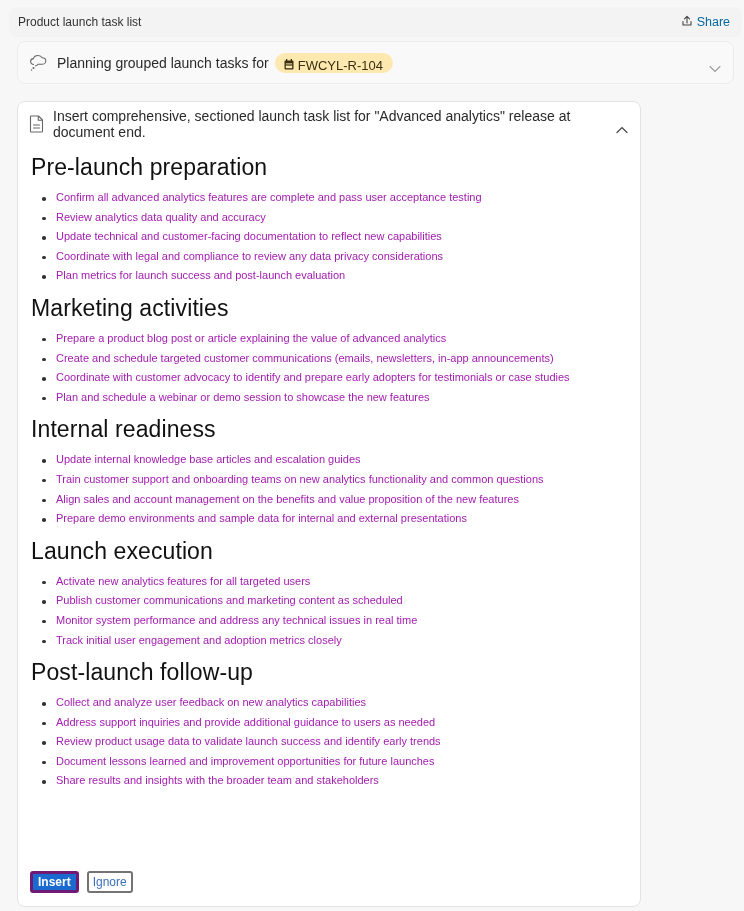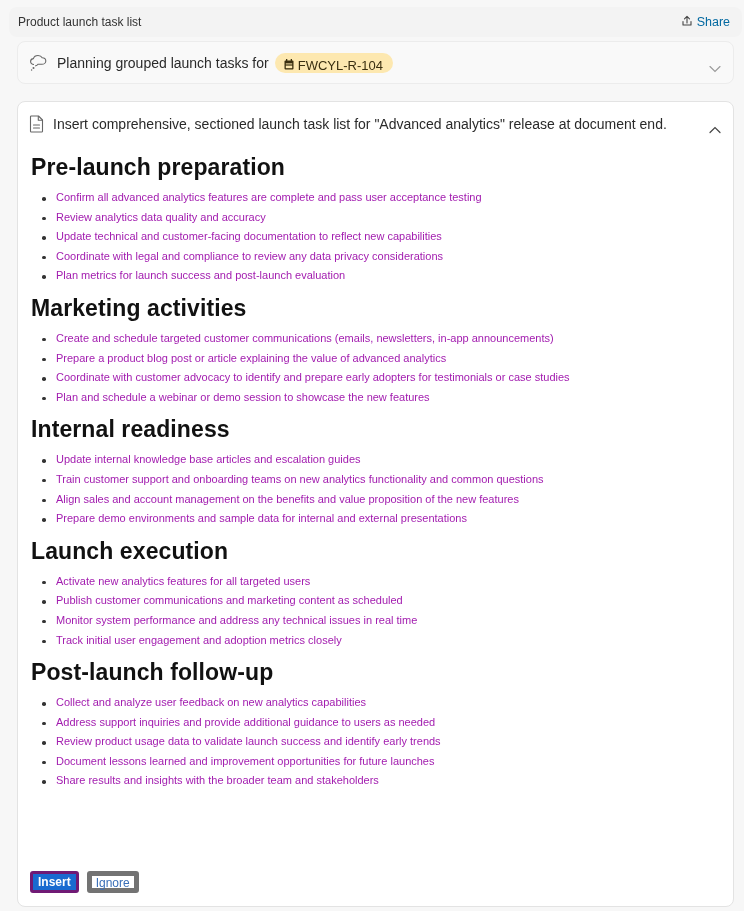--- a/index.html
+++ b/index.html
@@ -32,33 +32,33 @@
   .ticket-badge {
     display: inline-flex; align-items: flex-end; gap: 4px;
     margin-left: 6px; height: 20px; padding: 0 10px 0 9px;
     background: #fde8b0; border-radius: 10px;
     font-size: 13px; color: #3a2f10;
   }
   .ticket-badge svg { width: 10px; height: 11px; }
   .thinking-chevron { margin-left: auto; width: 12px; height: 8px; cursor: pointer; }
 
   .card {
-    position: absolute; left: 17px; top: 101px; width: 717px; height: 806px;
+    position: absolute; left: 17px; top: 101px; width: 624px; height: 806px;
     background: #ffffff; border: 1px solid #e3e3e3; border-radius: 8px;
   }
   .card-header {
     display: flex; align-items: center; height: 44px; padding: 0 12px 0 11px;
   }
   .doc-icon { width: 15px; height: 18px; margin-right: 9px; }
   .card-header-text { font-size: 14px; color: #2a2a2a; }
   .collapse-chevron { margin-left: auto; width: 12px; height: 8px; cursor: pointer; }
 
   .content { padding: 6px 0 0 13px; }
   .section-heading {
-    font-size: 23px; font-weight: bold; color: #111;
+    font-size: 23px; font-weight: normal; color: #111;
     letter-spacing: 0.1px; line-height: 30px; margin: 0 0 6px 0;
   }
   .task-list { list-style: none; margin: 0 0 7px 0; }
   .task-list li {
     position: relative; padding-left: 25px;
     font-size: 11px; line-height: 19.6px; color: #a21caf;
     white-space: nowrap;
   }
   .task-list li::before {
     content: ""; position: absolute; left: 11px; top: 9px;
@@ -68,21 +68,21 @@
     position: absolute; left: 12px; top: 769px; display: flex; gap: 8px;
   }
   .btn-insert {
     height: 22px; padding: 0 5px; border-radius: 3px;
     background: #1a6ad0; color: #fff; border: 3px solid #701a75;
     font-size: 12px; font-weight: bold; font-family: "Liberation Sans", sans-serif;
     cursor: pointer;
   }
   .btn-ignore {
     height: 22px; padding: 0 4px; border-radius: 3px;
-    background: #fff; color: #3a6fb8; border: 5px solid #737373;
+    background: #fff; color: #3a6fb8; border: 2px solid #737373;
     font-size: 12px; font-family: "Liberation Sans", sans-serif;
     cursor: pointer;
   }
 </style>
 </head>
 <body>
 
 <div class="header">
   <span class="header-title">Product launch task list</span>
   <div class="share-btn">
@@ -146,22 +146,22 @@
     <ul class="task-list">
       <li>Confirm all advanced analytics features are complete and pass user acceptance testing</li>
       <li>Review analytics data quality and accuracy</li>
       <li>Update technical and customer-facing documentation to reflect new capabilities</li>
       <li>Coordinate with legal and compliance to review any data privacy considerations</li>
       <li>Plan metrics for launch success and post-launch evaluation</li>
     </ul>
 
     <h2 class="section-heading">Marketing activities</h2>
     <ul class="task-list">
+      <li>Prepare a product blog post or article explaining the value of advanced analytics</li>
       <li>Create and schedule targeted customer communications (emails, newsletters, in-app announcements)</li>
-      <li>Prepare a product blog post or article explaining the value of advanced analytics</li>
       <li>Coordinate with customer advocacy to identify and prepare early adopters for testimonials or case studies</li>
       <li>Plan and schedule a webinar or demo session to showcase the new features</li>
     </ul>
 
     <h2 class="section-heading">Internal readiness</h2>
     <ul class="task-list">
       <li>Update internal knowledge base articles and escalation guides</li>
       <li>Train customer support and onboarding teams on new analytics functionality and common questions</li>
       <li>Align sales and account management on the benefits and value proposition of the new features</li>
       <li>Prepare demo environments and sample data for internal and external presentations</li>

